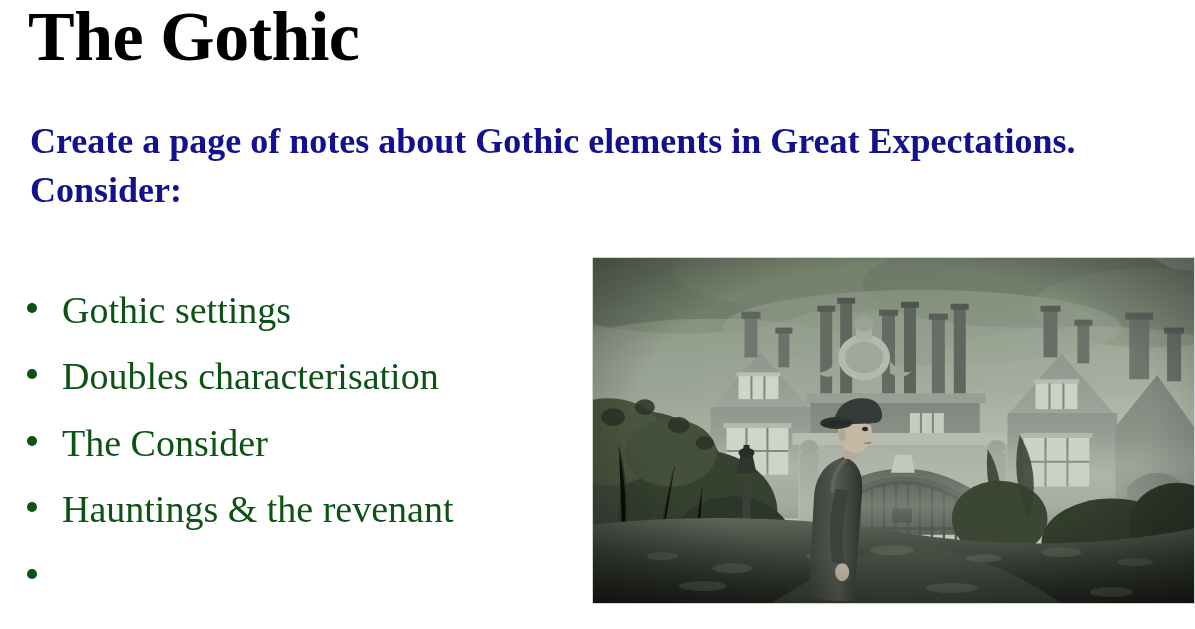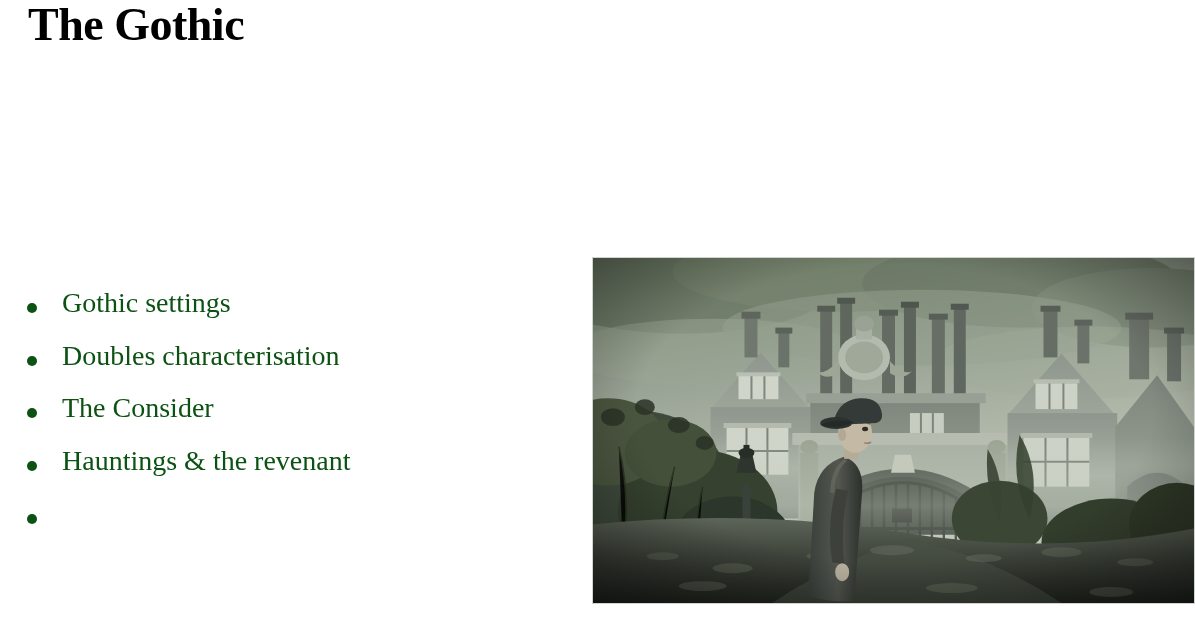--- a/index.html
+++ b/index.html
@@ -17,21 +17,21 @@
     height: 629px;
     background: #ffffff;
     overflow: hidden;
   }
   .slide-title {
     position: absolute;
     left: 28px;
     top: 2px;
     font-family: "Liberation Serif", "DejaVu Serif", serif;
     font-weight: bold;
-    font-size: 46px;
+    font-size: 70px;
     line-height: 1.0;
     color: #000000;
     letter-spacing: -0.5px;
     white-space: nowrap;
   }
   .slide-subtitle {
     position: absolute;
     left: 30px;
     top: 117px;
     width: 1110px;
@@ -49,21 +49,21 @@
     padding: 0;
     list-style: none;
     width: 565px;
   }
   .bullet-list li {
     position: relative;
     padding-left: 44px;
     margin: 0 0 14px 0;
     font-family: "Liberation Serif", "DejaVu Serif", serif;
     font-weight: normal;
-    font-size: 28px;
+    font-size: 38px;
     line-height: 1.38;
     color: #0b5213;
     white-space: nowrap;
   }
   .bullet-list li .dot {
     position: absolute;
     left: 9px;
     top: 19px;
     width: 10px;
     height: 10px;
@@ -87,20 +87,21 @@
     height: 100%;
   }
 </style>
 </head>
 <body>
 
 <div class="slide">
 
   <div class="slide-title">The Gothic</div>
 
+  <div class="slide-subtitle">Create a page of notes about Gothic elements in Great Expectations. Consider:</div>
 
   <ul class="bullet-list">
     <li>
       <span class="dot"></span>
       <span>Gothic settings</span>
     </li>
     <li>
       <span class="dot"></span>
       <span>Doubles characterisation</span>
     </li>

